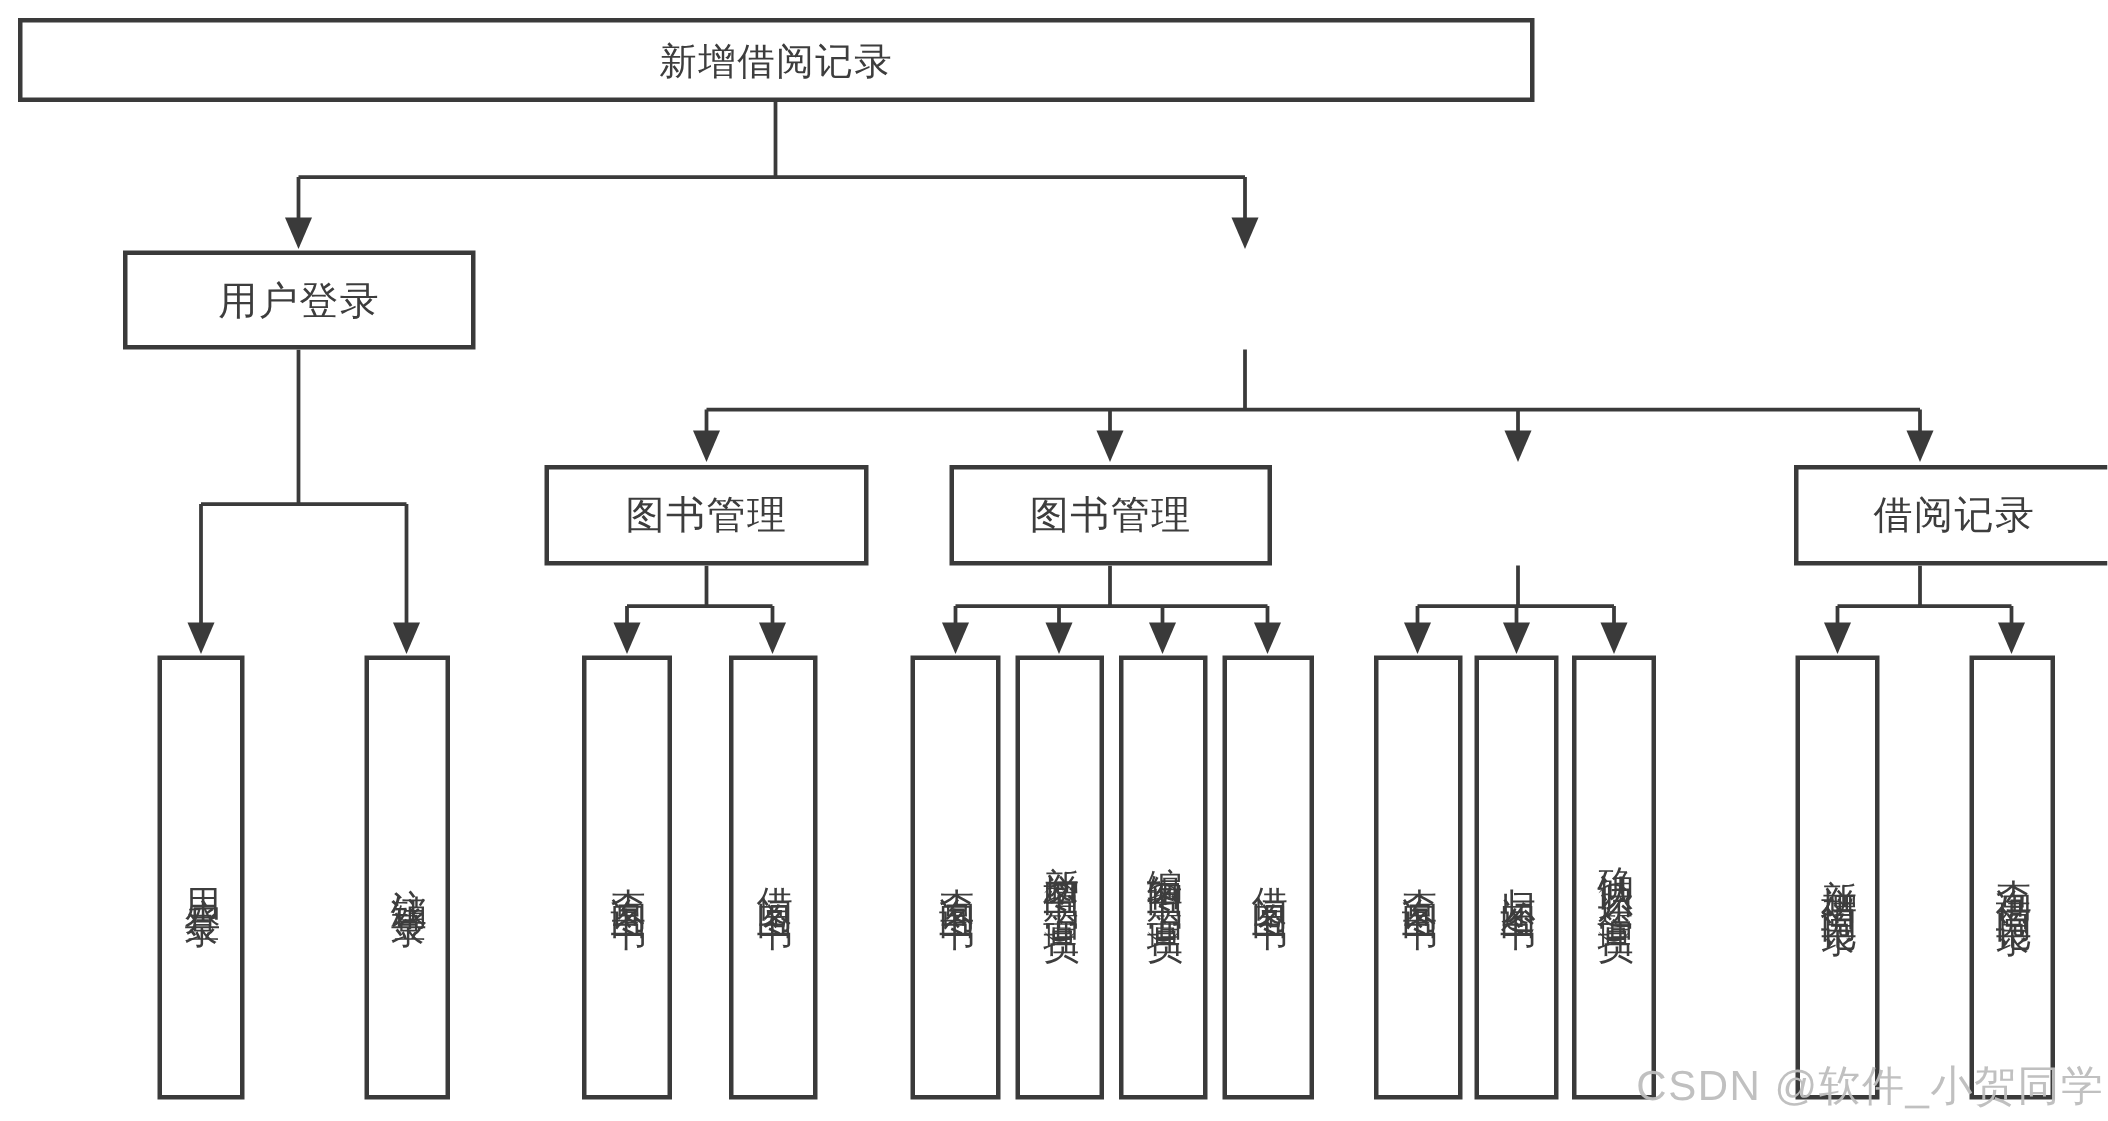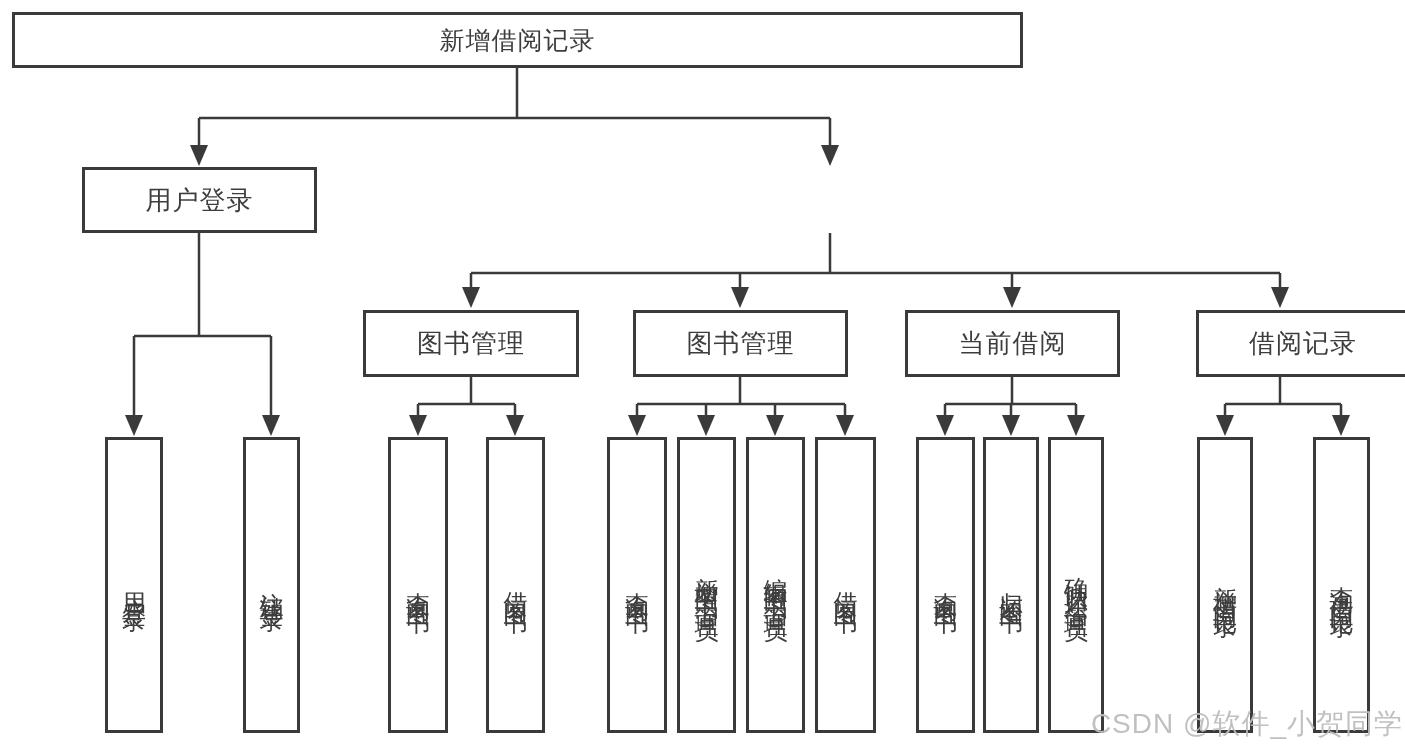--- a/index.html
+++ b/index.html
@@ -86,21 +86,20 @@
       <polygon points="1332,415 1350,415 1341,436"></polygon>
     </g>
   </svg>
 
   <div class="node h root-title" style="left:12px; top:12px; width:1011px; height:56px;">新增借阅记录</div>
 
   <div class="node h" style="left:82px; top:167px; width:235px; height:66px;">用户登录</div>
 
   <div class="node h" style="left:363px; top:310px; width:216px; height:67px;">图书管理</div>
   <div class="node h" style="left:633px; top:310px; width:215px; height:67px;">图书管理</div>
-  <div class="node h" style="left:905px; top:310px; width:215px; height:67px;">当前借阅</div>
   <div class="node h" style="left:1173px; top:310px; width:214px; height:67px;margin-left:23px;">借阅记录</div>
 
   <div class="node v" style="left:105px; top:437px; width:58px; height:296px;">用户登录</div>
   <div class="node v" style="left:243px; top:437px; width:57px; height:296px;">注销登录</div>
 
   <div class="node v" style="left:388px; top:437px; width:60px; height:296px;">查询图书</div>
   <div class="node v" style="left:486px; top:437px; width:59px; height:296px;">借阅图书</div>
 
   <div class="node v" style="left:607px; top:437px; width:60px; height:296px;">查询图书</div>
   <div class="node v" style="left:677px; top:437px; width:59px; height:296px;">新增图书（管理员）</div>

